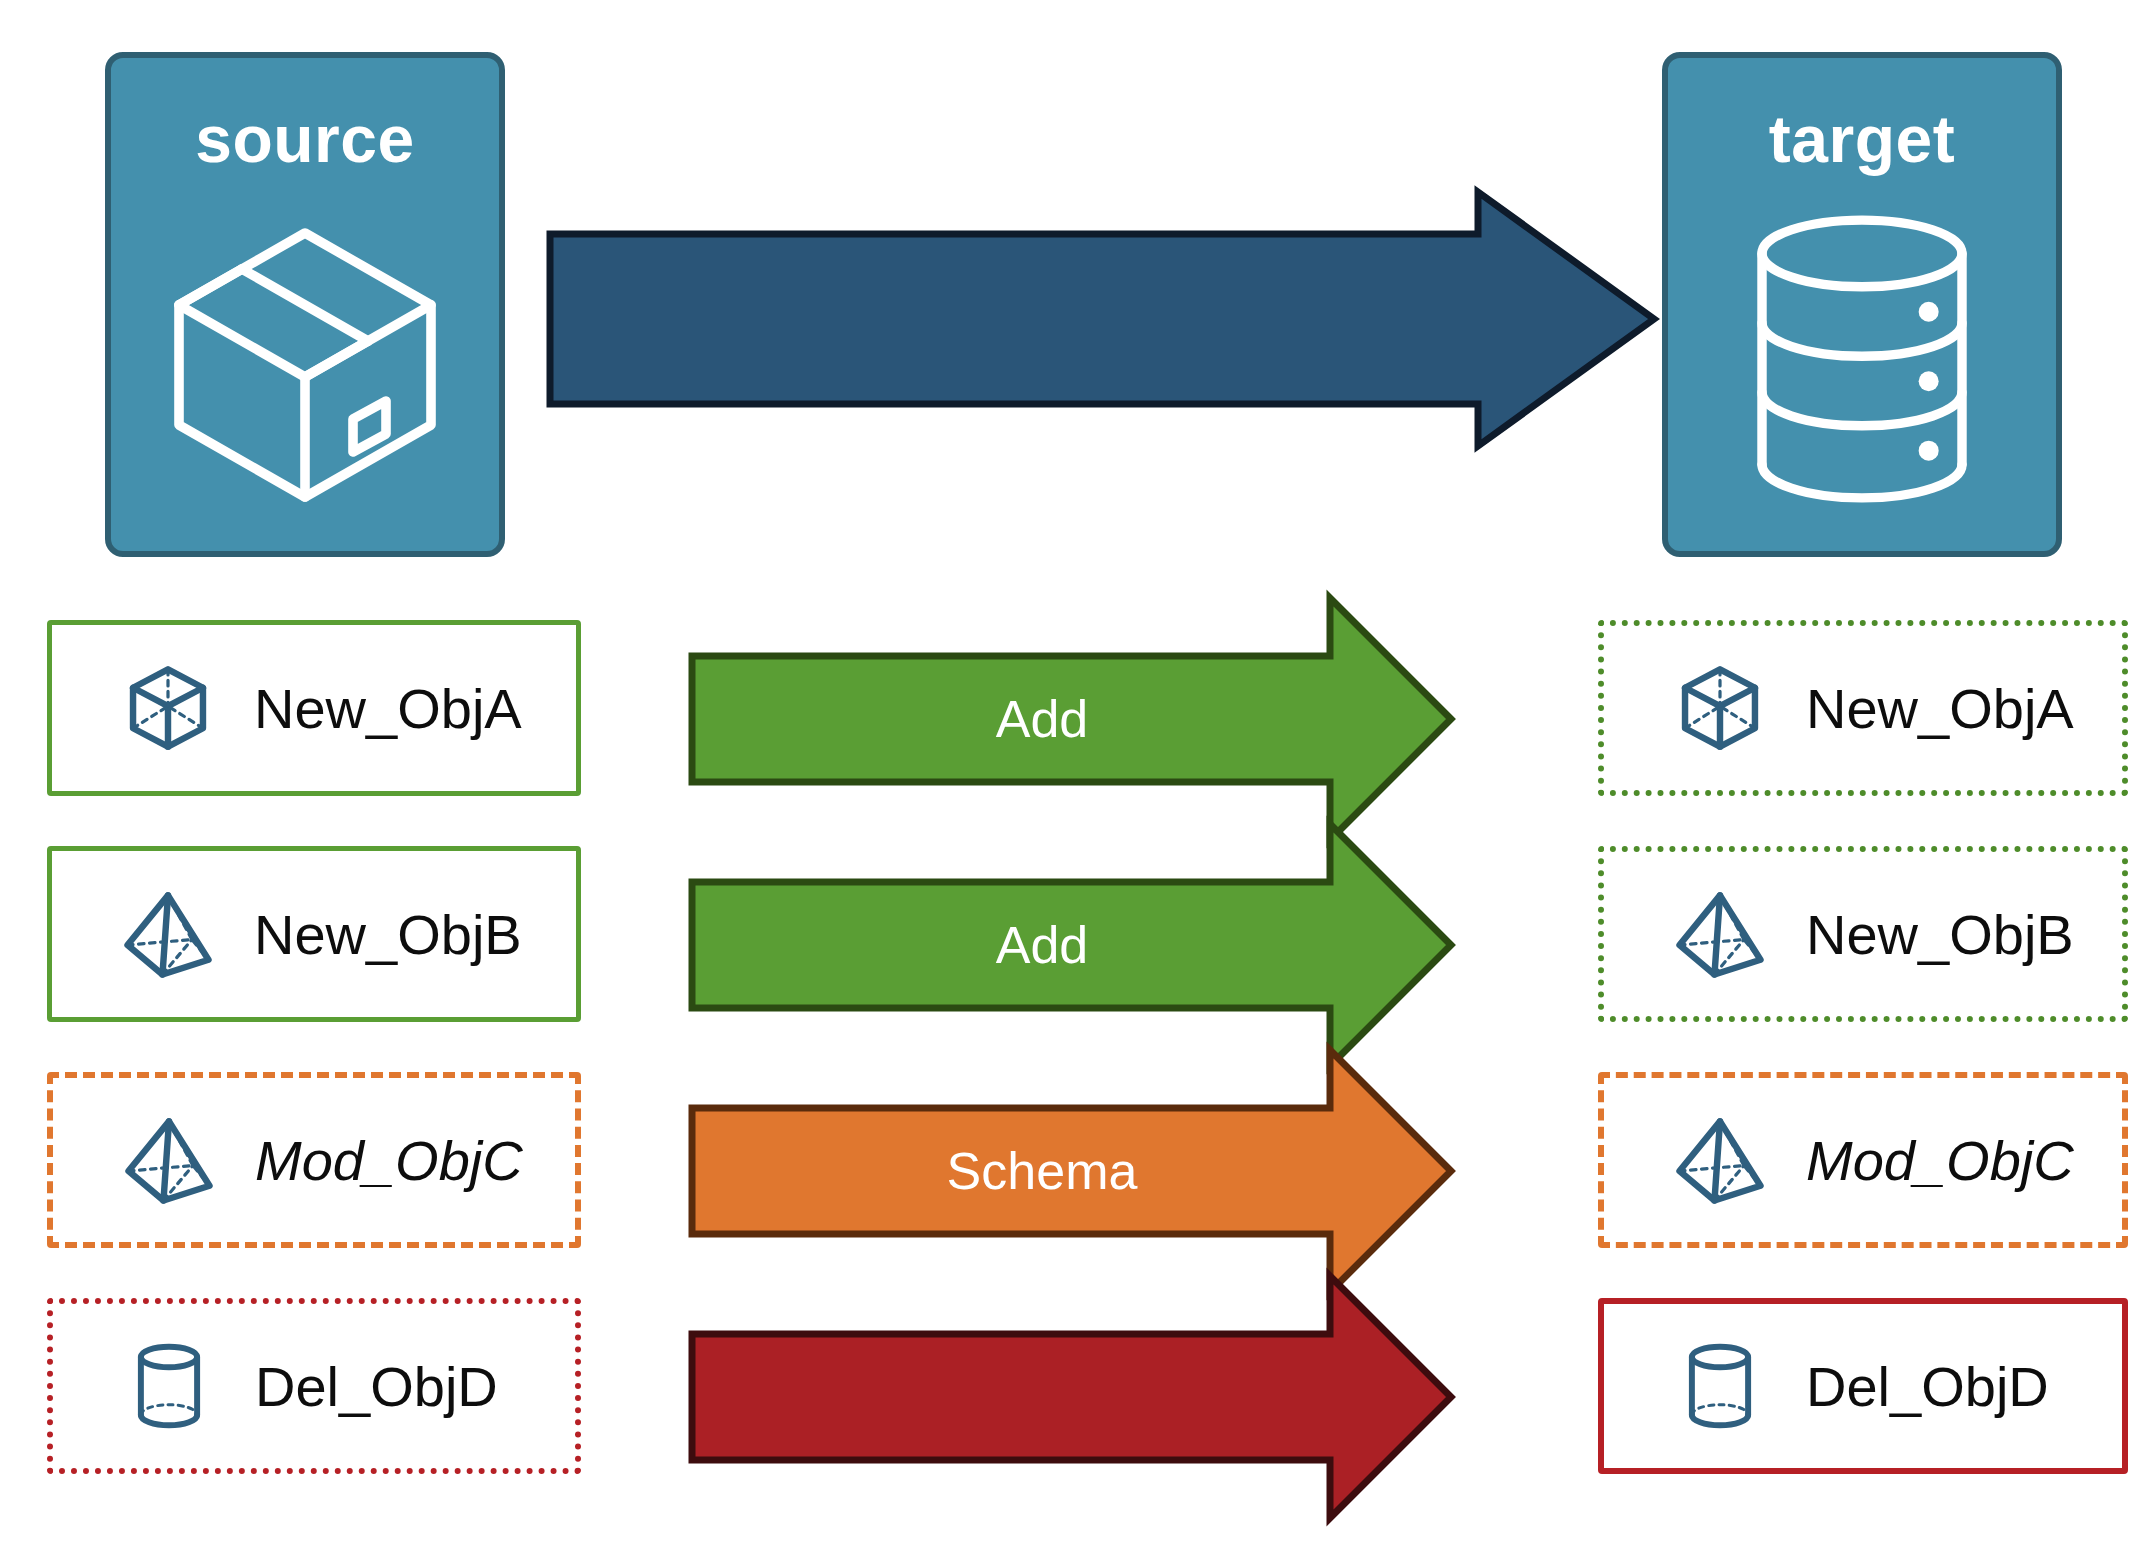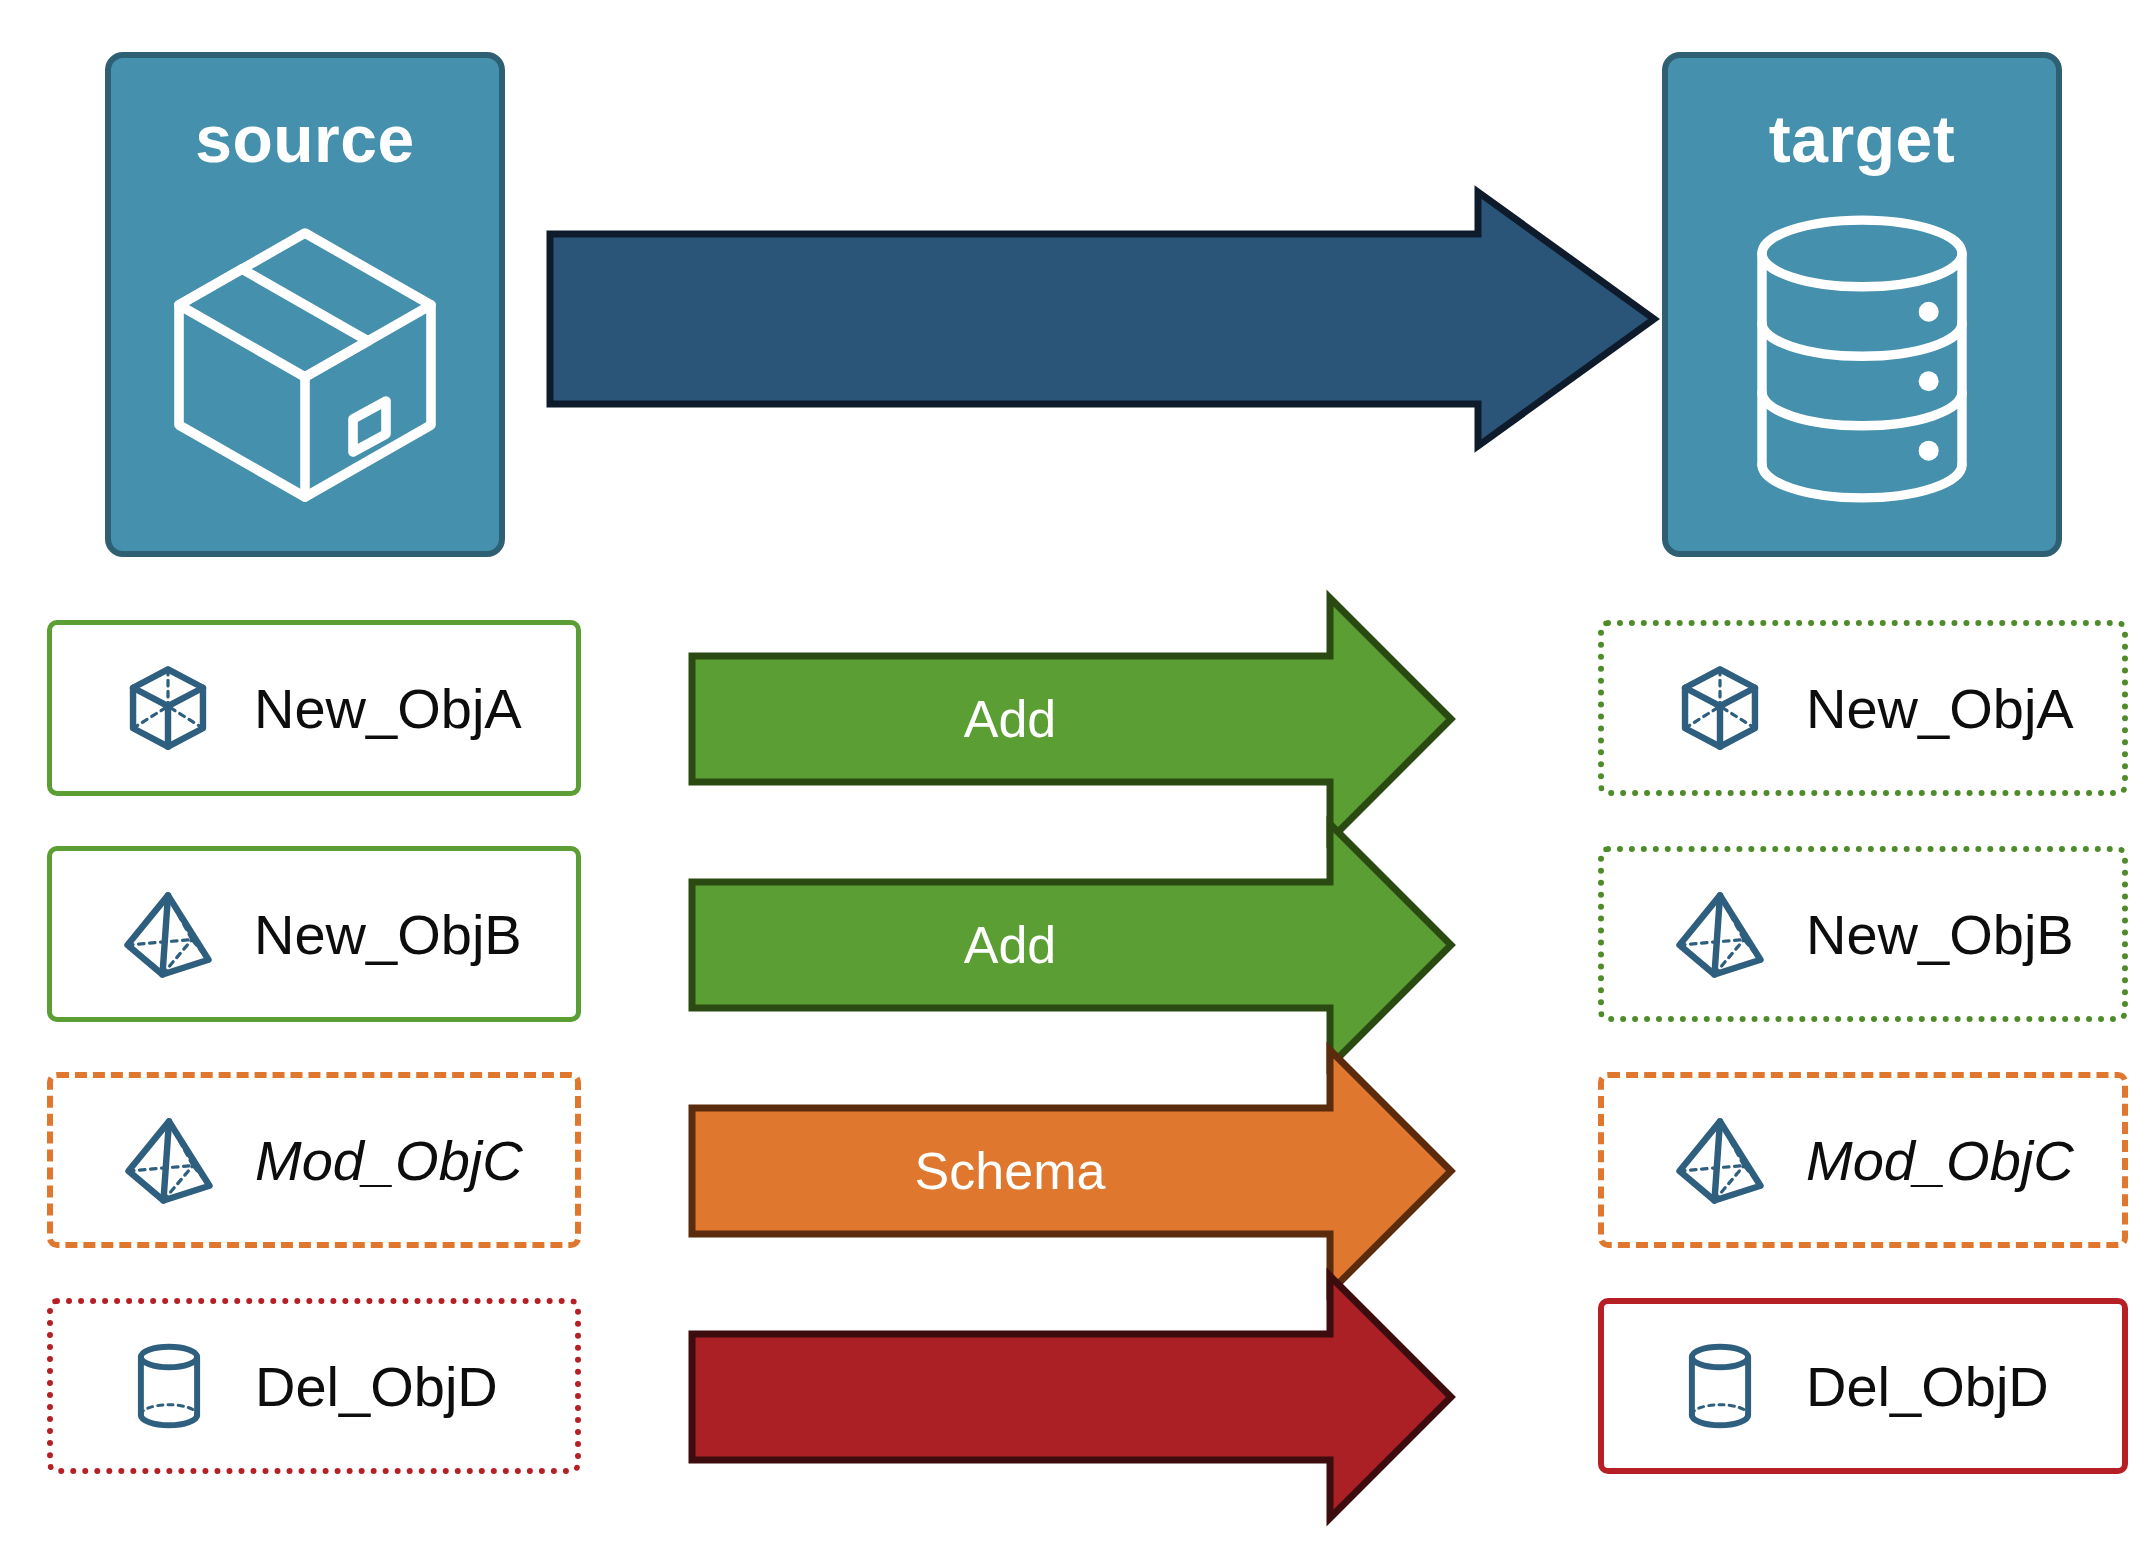--- a/index.html
+++ b/index.html
@@ -83,21 +83,21 @@
     position: relative;
     height: 226px;
   }
 
   .obj-card {
     position: absolute;
     top: 8px;
     height: 176px;
     box-sizing: border-box;
     background: #ffffff;
-    border-radius: 10px;
+    border-radius: 4px;
     display: flex;
     align-items: center;
     padding-left: 68px;
   }
   .obj-card.left  { left: 47px;   width: 534px; }
   .obj-card.right { left: 1598px; width: 530px; }
 
   .obj-card.solid-green  { border: 5px solid #5a9e34; }
   .obj-card.dotted-green { border: 6px dotted #4e8c2a; }
   .obj-card.dashed-orange{ border: 6px dashed #e0772f; font-style: italic; }
@@ -134,20 +134,21 @@
     top: 0;
     width: 640px;
     height: 250px;
     display: flex;
     align-items: center;
     justify-content: center;
     color: #ffffff;
     font-size: 52px;
     user-select: none;
     pointer-events: none;
+    padding-left: 32px;
   }
   svg { display: block; overflow: visible; }
 </style>
 </head>
 <body>
 
 <div class="endpoint-panel source">
   <div class="endpoint-title">source</div>
   <div class="endpoint-graphic">
     <svg width="300" height="300" viewBox="0 0 100 100" fill="none" stroke="#ffffff" stroke-width="3.2" stroke-linejoin="round" stroke-linecap="round">

